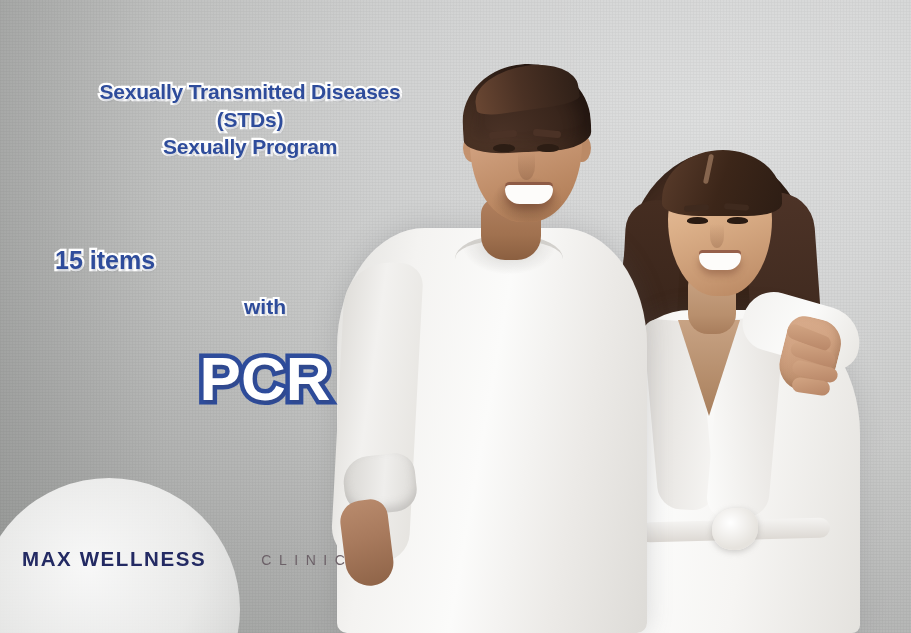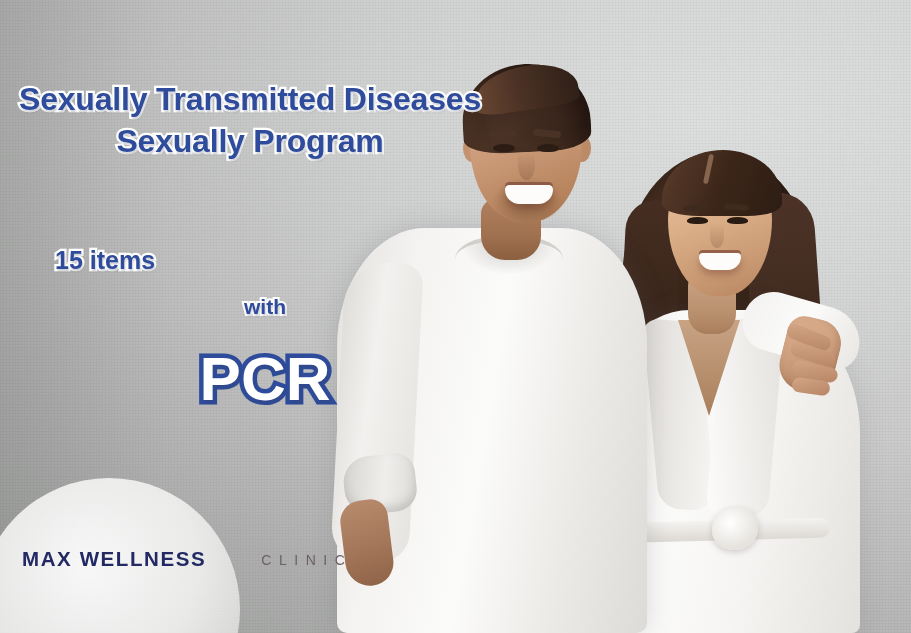--- a/index.html
+++ b/index.html
@@ -223,21 +223,21 @@
     margin-top:7px; font-size:14px; font-weight:400; letter-spacing:7.5px;
     color:#6c6168; white-space:nowrap; line-height:1; padding-left:7px;margin-left:48px;
   }
 
   
   .copy{ position:absolute; left:0; top:0; width:460px; }
 
   .headline{
     position:absolute; left:0; top:78px; width:500px;
     text-align:center;
-    font-size:32px; font-weight:700; line-height:1.32;
+    font-size:21px; font-weight:700; line-height:1.32;
     color:#2e4c9b;
     letter-spacing:-0.2px;
     -webkit-text-stroke:4.5px #ffffff;
     paint-order:stroke fill;
     text-shadow:
       0 0 2px rgba(255,255,255,.9),
       1px 2px 2px rgba(70,75,95,.30);
   }
   .headline .l1{ display:block; }
   .headline .l2{ display:block; }
@@ -326,20 +326,21 @@
     <div class="man-finger f1"></div>
     <div class="man-finger f2"></div>
     <div class="man-finger f3"></div>
     <div class="man-finger f4"></div>
   </div>
 
   <div class="copy">
 
     <div class="headline">
       <span class="l1">Sexually Transmitted Diseases</span>
+      <span class="l2">(STDs)</span>
       <span class="l3">Sexually Program</span>
     </div>
 
     <div class="items">15 items</div>
     <div class="with">with</div>
     <div class="pcr">PCR</div>
   </div>
 
   <div class="logo-badge"></div>
 

